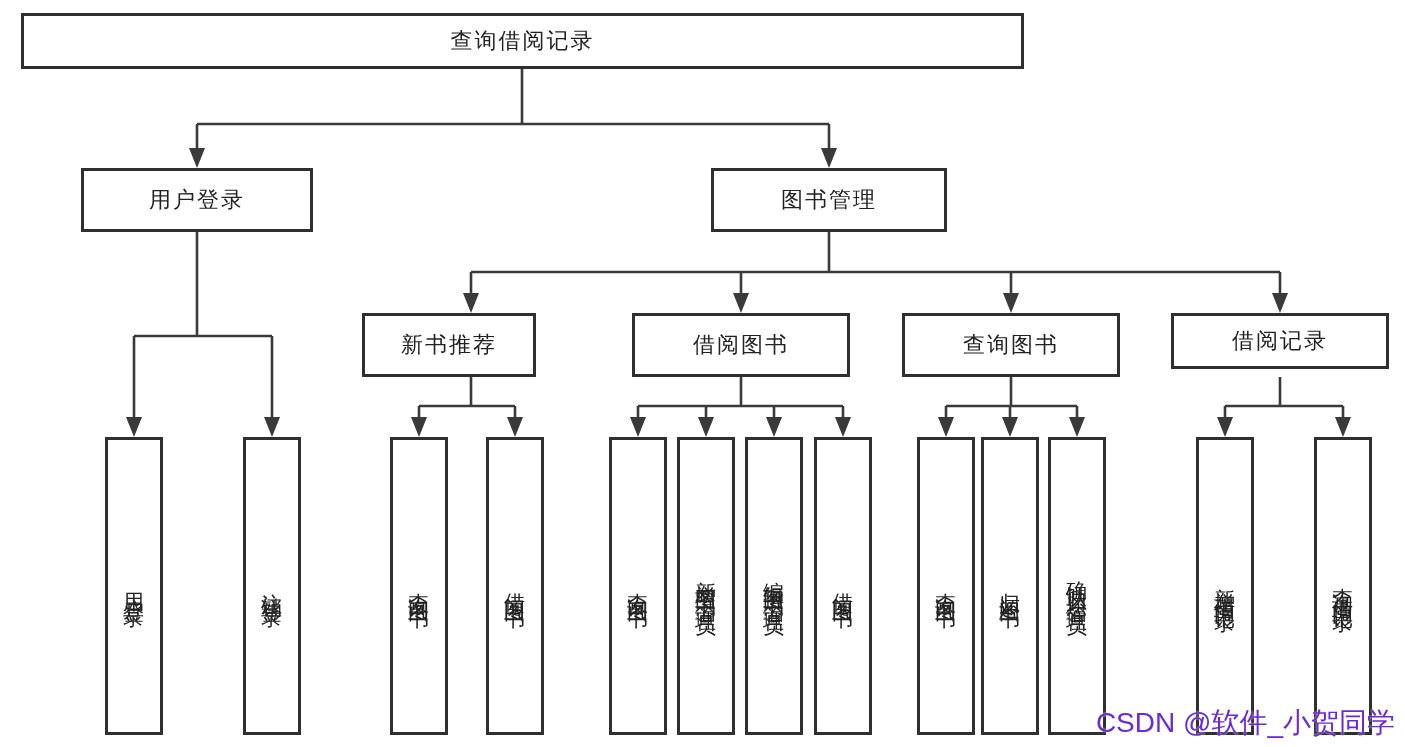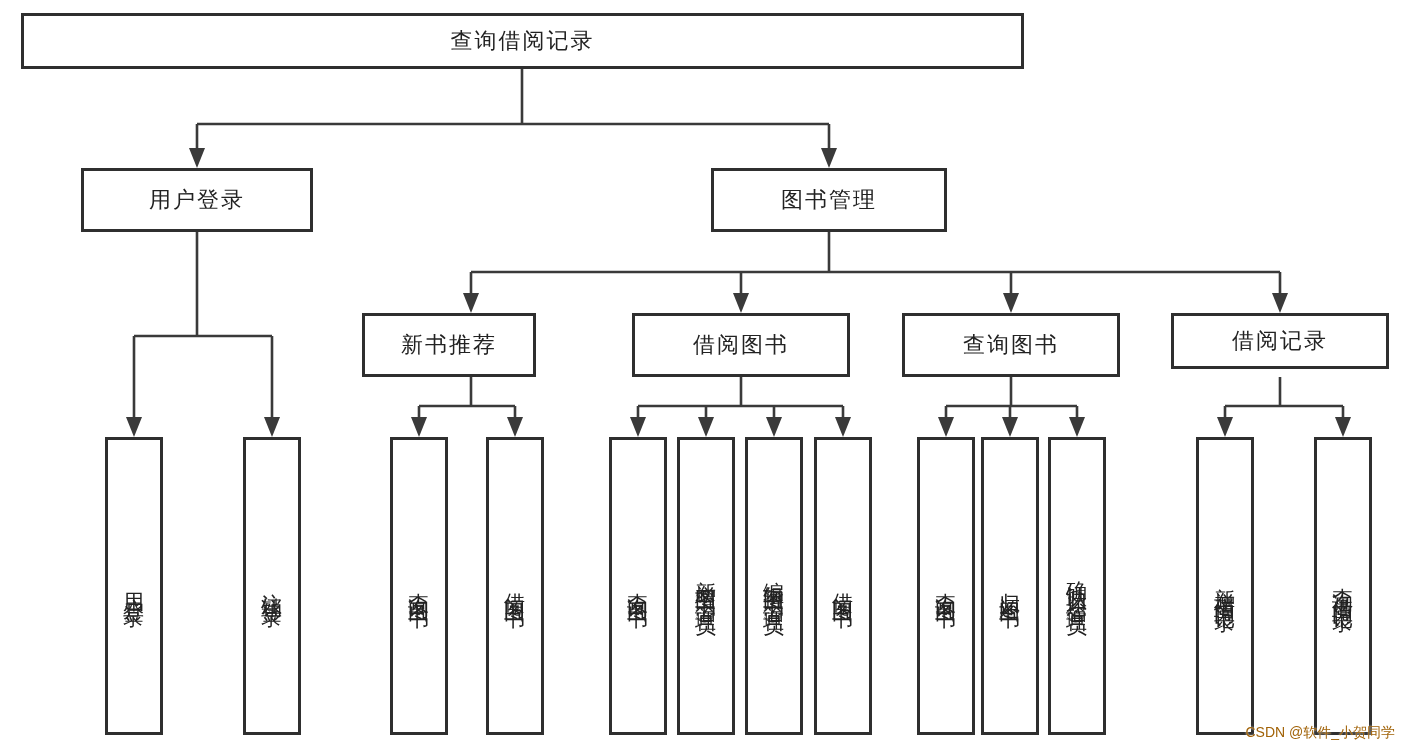--- a/index.html
+++ b/index.html
@@ -12,21 +12,21 @@
     display:flex;align-items:center;justify-content:center;
   }
   .h-label{font-size:22px;color:#222222;letter-spacing:2px;white-space:nowrap;}
   .v-label{
     writing-mode:vertical-rl;
     font-size:21px;color:#222222;letter-spacing:5px;line-height:1.1;
     white-space:nowrap;
   }
   .watermark{
     position:absolute;right:10px;bottom:5px;
-    font-size:14px;color:#a16207;z-index:6;
+    font-size:28px;color:#6d28d9;z-index:6;
     text-shadow:0 0 2px #ffffff;white-space:nowrap;margin-left:28px;
   }
 </style>
 </head>
 <body>
 
 <div class="stage">
 
   <svg id="wires" width="1405" height="747" viewBox="0 0 1405 747">
       <path d="M522 69 V124 M197 124 H829 M197 124 V150 M829 124 V150 M197 232 V336 M134 336 H272 M134 336 V419 M272 336 V419 M829 232 V272 M471 272 H1280 M471 272 V295 M741 272 V295 M1011 272 V295 M1280 272 V295 M471 377 V406 M419 406 H515 M419 406 V419 M515 406 V419 M741 377 V406 M638 406 H843 M638 406 V419 M706 406 V419 M774 406 V419 M843 406 V419 M1011 377 V406 M946 406 H1077 M946 406 V419 M1010 406 V419 M1077 406 V419 M1280 377 V406 M1225 406 H1343 M1225 406 V419 M1343 406 V419 " stroke="#3a3a3a" stroke-width="2.6" fill="none"></path>

